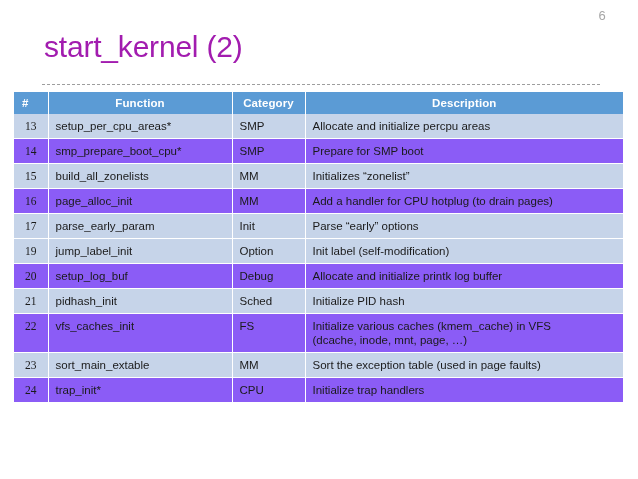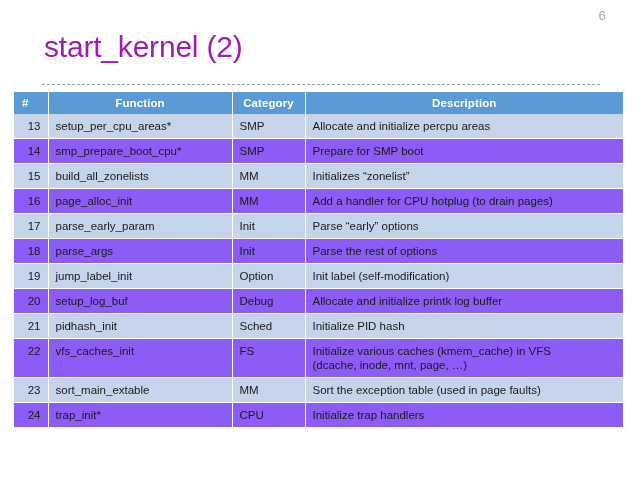--- a/index.html
+++ b/index.html
@@ -74,21 +74,21 @@
     padding:5px 7px 5px 7px;
     border-right:1.5px solid #FFFFFF;
     vertical-align:top;
     line-height:14px;
   }
   table.ktable tbody td:last-child { border-right:none; }
   table.ktable tbody tr.odd  td { background:#C6D4E9; }
   table.ktable tbody tr.even td { background:#8b5cf6; }
   table.ktable tbody tr td { border-bottom:1.5px solid #FFFFFF; }
   table.ktable tbody tr:last-child td { border-bottom:none; }
-  td.num { text-align:right; padding-left:8px; white-space:nowrap; }
+  td.num { text-align:center; padding-left:8px; white-space:nowrap;font-family:Liberation Serif, serif; }
   td.fn  { white-space:nowrap; }
   td.cat { white-space:nowrap; }
   td.desc { white-space:normal; }
   .desc-line { display:block; }
 </style>
 </head>
 <body>
 
 <div class="slide">
 
@@ -148,28 +148,20 @@
             </td>
           </tr>
           <tr class="odd">
             <td class="num">17</td>
             <td class="fn">parse_early_param</td>
             <td class="cat">Init</td>
             <td class="desc">
               <span class="desc-line">Parse “early” options</span>
             </td>
           </tr>
-          <tr class="even">
-            <td class="num">18</td>
-            <td class="fn">parse_args</td>
-            <td class="cat">Init</td>
-            <td class="desc">
-              <span class="desc-line">Parse the rest of options</span>
-            </td>
-          </tr>
           <tr class="odd">
             <td class="num">19</td>
             <td class="fn">jump_label_init</td>
             <td class="cat">Option</td>
             <td class="desc">
               <span class="desc-line">Init label (self-modification)</span>
             </td>
           </tr>
           <tr class="even">
             <td class="num">20</td>

